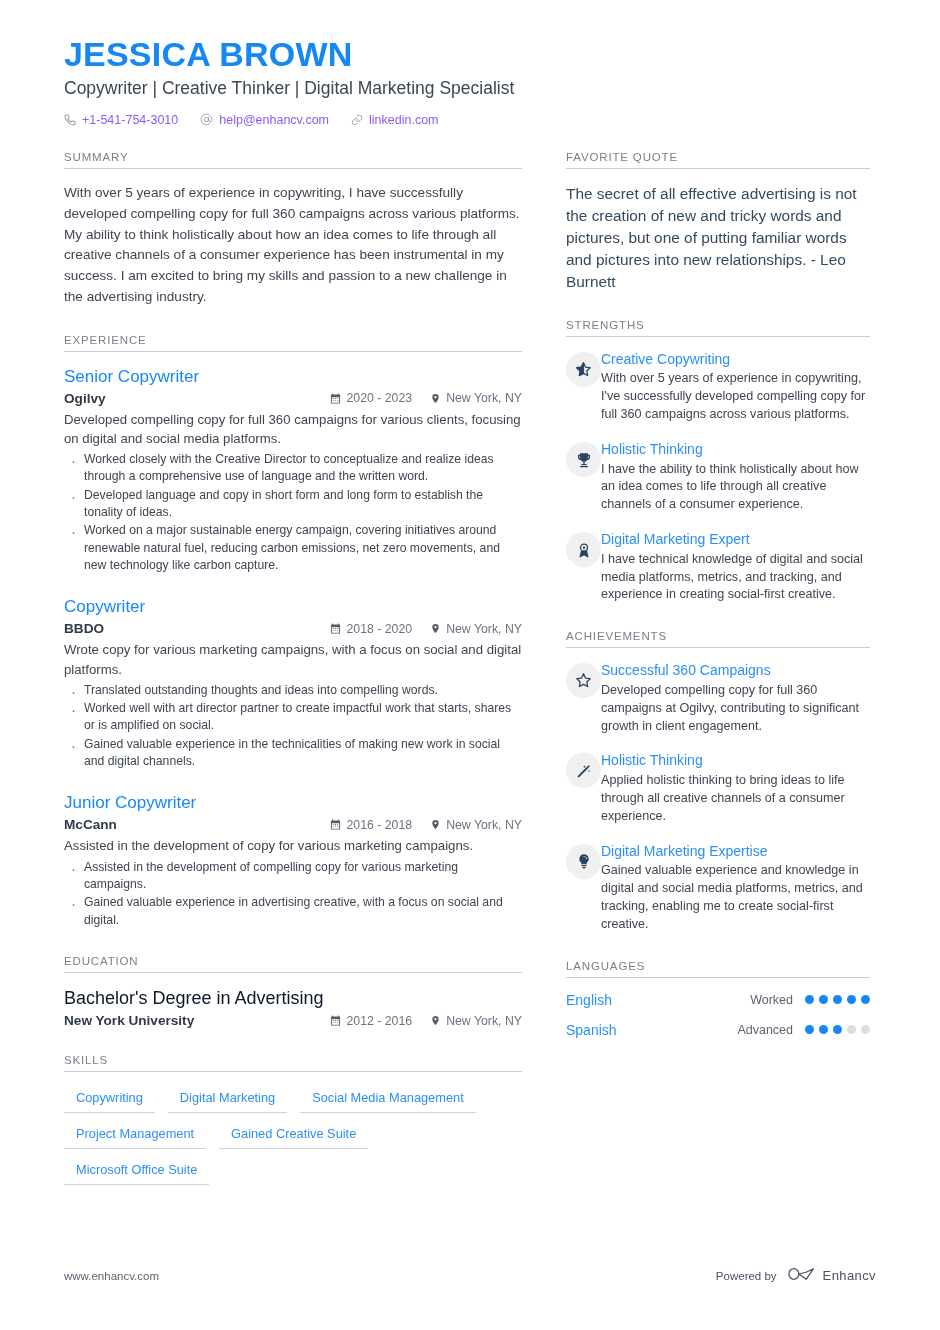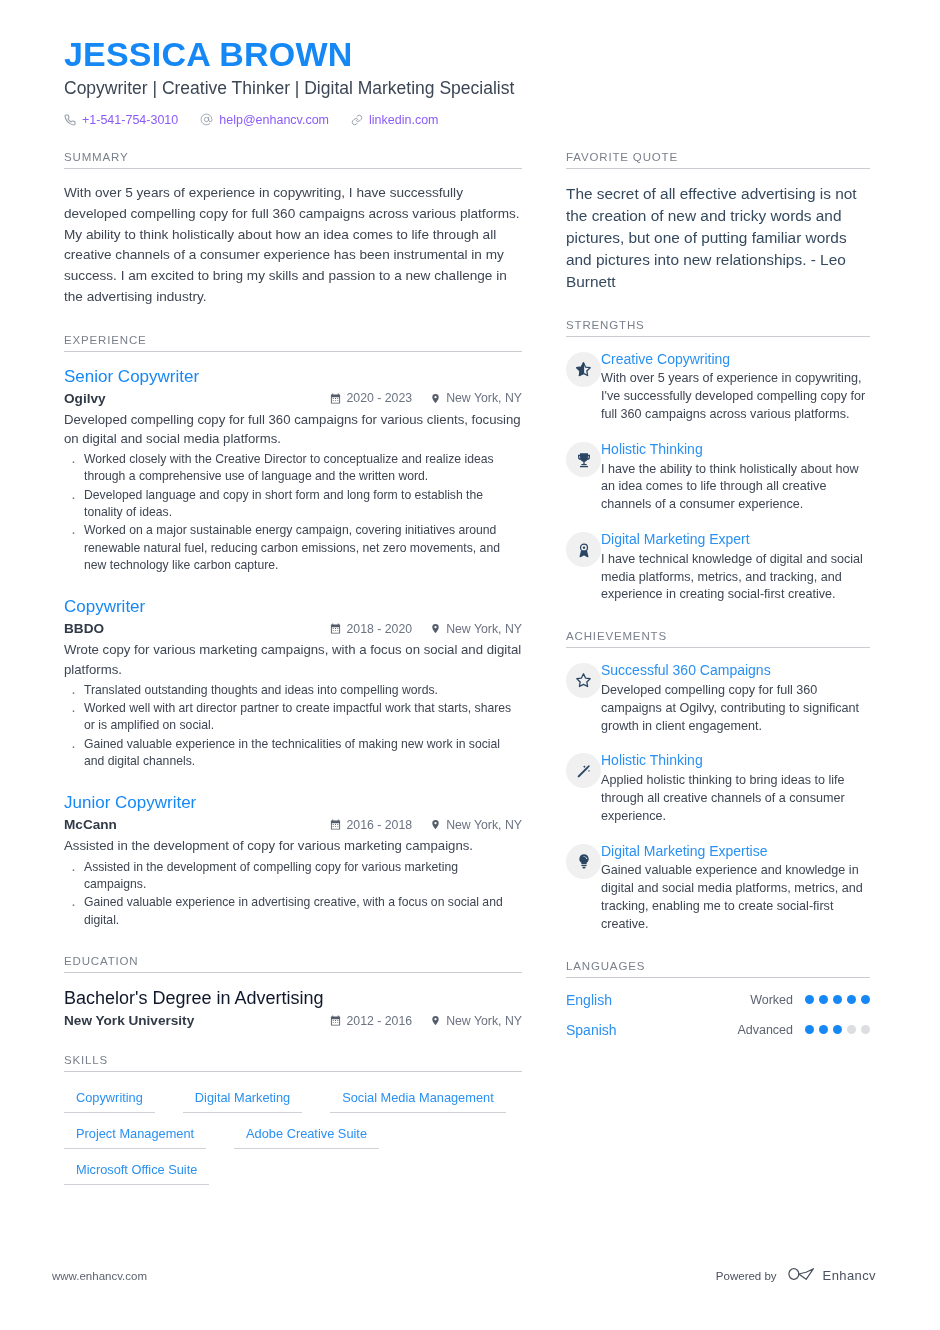--- a/index.html
+++ b/index.html
@@ -126,21 +126,21 @@
 
   
   .edu-title {
     font-size: 18px;
     color: #0f172a;
     line-height: 1.3;
     margin-bottom: 3px;
   }
 
   
-  .skills-wrap { display: flex; flex-wrap: wrap; gap: 9px 28px; align-items: flex-end; }
+  .skills-wrap { display: flex; flex-wrap: wrap; gap: 9px 13px; align-items: flex-end; }
   .skill {
     font-size: 12.8px;
     color: #2a90f2;
     padding: 4px 12px 7px 12px;
     border-bottom: 1.2px solid #cfd3d8;
     white-space: nowrap;
   }
 
   
   .quote-text {
@@ -200,21 +200,21 @@
   .dot {
     width: 9px; height: 9px;
     border-radius: 50%;
     background: #dcdee1;
   }
   .dot.on { background: #1688f5; }
 
   
   .footer {
     position: absolute;
-    left: 52px;
+    left: 64px;
     right: 64px;
     bottom: 44px;
     display: flex;
     align-items: center;
     justify-content: space-between;
     font-size: 11.5px;
     color: #5d6470;
   }
   .powered {
     display: flex;
@@ -399,21 +399,21 @@
         </div>
       </div>
 
       <div class="sec">
         <div class="sec-title">SKILLS</div>
         <div class="skills-wrap">
           <span class="skill">Copywriting</span>
           <span class="skill">Digital Marketing</span>
           <span class="skill">Social Media Management</span>
           <span class="skill">Project Management</span>
-          <span class="skill">Adobe Creative Suite</span>
+          <span class="skill">Gained Creative Suite</span>
           <span class="skill">Microsoft Office Suite</span>
         </div>
       </div>
 
     </div>
 
     <div class="col-right">
 
       <div class="sec">
         <div class="sec-title">FAVORITE QUOTE</div>

